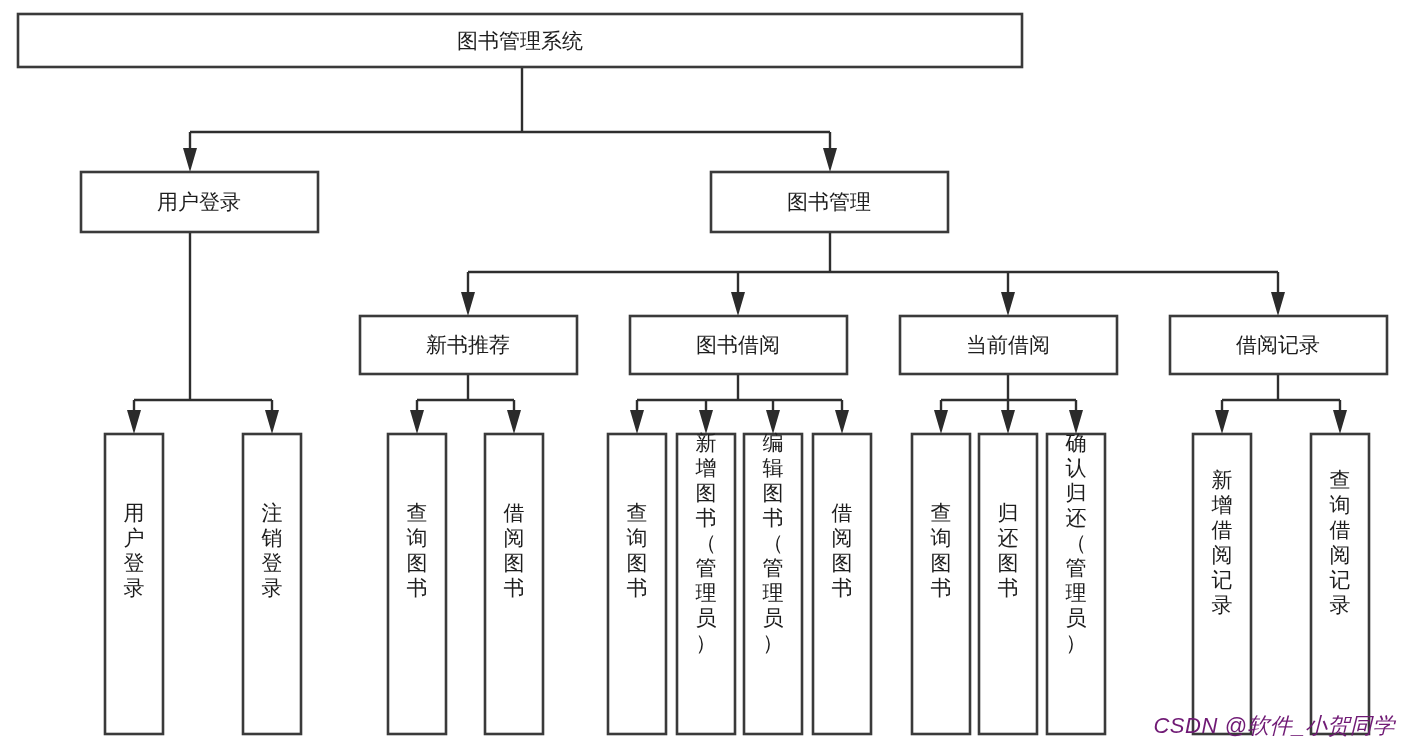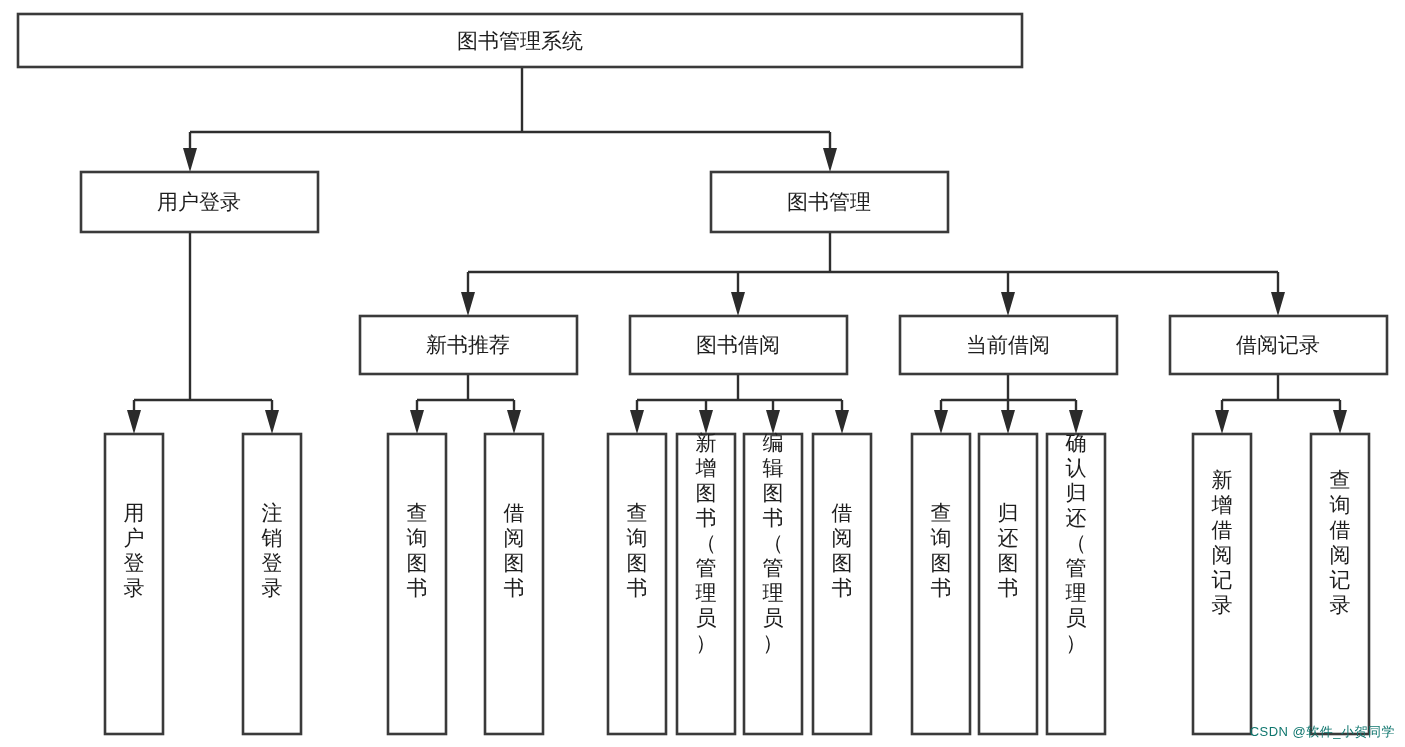--- a/index.html
+++ b/index.html
@@ -52,25 +52,26 @@
     font-family: "Liberation Sans", "DejaVu Sans", sans-serif;
     font-size: 21px;
     fill: #1d1d1d;
     text-anchor: middle;
   }
   .watermark-text {
     position: absolute;
     right: 10px;
     bottom: 6px;
     font-family: "Liberation Sans", "DejaVu Sans", sans-serif;
-    font-size: 13px;
-    color: #0f766e;
+    font-size: 22px;
+    color: #701a75;
     white-space: nowrap;
     letter-spacing: 0.5px;
     user-select: none;
+    font-style: italic;
   }
 </style>
 </head>
 <body>
 
 <div id="diagram-root">
   <svg id="tree-svg" viewBox="0 0 1405 747" xmlns="http://www.w3.org/2000/svg">
 
     <g>
 

